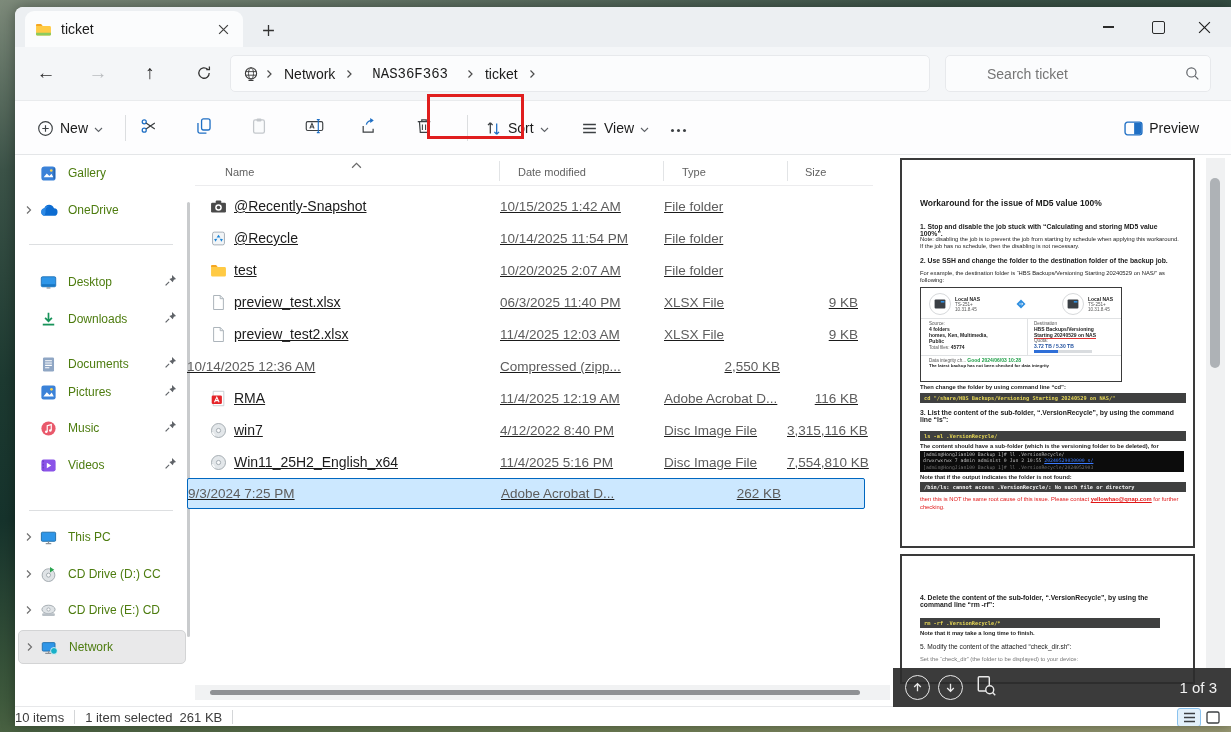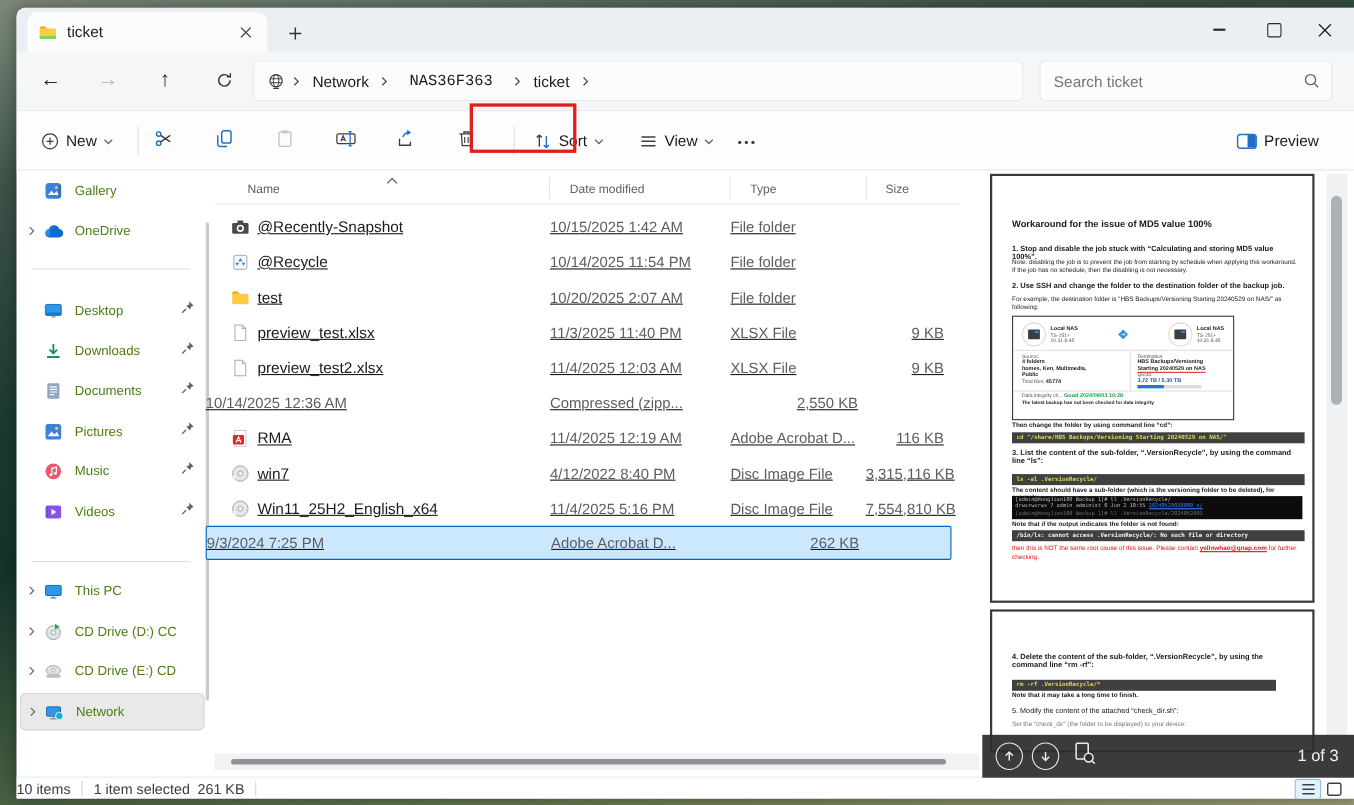--- a/index.html
+++ b/index.html
@@ -21,21 +21,21 @@
   .addrrow{position:absolute;left:0;top:40px;width:100%;height:53px;background:#f4f6f8;}
   .navbtn{position:absolute;top:9px;width:34px;height:34px;display:flex;align-items:center;justify-content:center;
     font-size:19px;color:#2b2b2b;border-radius:5px;}
   .navbtn.disabled{color:#b9bcbf;}
   .crumbbar{position:absolute;left:215px;top:8px;width:700px;height:37px;background:#fbfcfd;border:1px solid #e7e9ec;border-radius:5px;
     display:flex;align-items:center;box-sizing:border-box;padding-left:12px;}
   .crumb{font-size:14px;color:#1b1b1b;padding:0 6px;white-space:nowrap;}
   .chev{display:flex;align-items:center;padding:0 4px;}
   .searchbox{position:absolute;left:930px;top:8px;width:266px;height:37px;background:#fbfcfd;border:1px solid #e7e9ec;border-radius:5px;
     display:flex;align-items:center;box-sizing:border-box;padding:0 10px;}
-  .searchbox input{flex:1;border:none;outline:none;background:transparent;font-size:14px;color:#5a5f64;font-family:inherit;}
+  .searchbox input{flex:1;border:none;outline:none;background:transparent;font-size:14px;color:#5a5f64;font-family:inherit;margin-left:29px;}
   .redbox{position:absolute;left:412px;top:47px;width:91px;height:39px;border:3px solid #e01e1e;z-index:6;}
   
   .toolbar{position:absolute;left:0;top:93px;width:100%;height:55px;background:#fdfdfe;border-top:1px solid #e9ebed;border-bottom:1px solid #e4e6e8;box-sizing:border-box;}
   .tbtn{position:absolute;top:10px;height:34px;display:flex;align-items:center;border-radius:5px;}
   .tbtn .lbl{font-size:14px;color:#1b1b1b;margin:0 6px;}
   .tsep{position:absolute;top:14px;width:1px;height:26px;background:#dcdee0;}
   
   .sidebar-item{position:absolute;left:3px;width:168px;height:34px;display:flex;align-items:center;border-radius:5px;}
   .sidebar-item.selected{background:#e9e9ea;border:1px solid #d3d4d5;box-sizing:border-box;}
   .tree-chev{width:22px;display:flex;justify-content:center;flex-shrink:0;}
@@ -332,21 +332,21 @@
               <path d="M8 1.6v7.6M4.8 6.4L8 9.6l3.2-3.2" stroke="#18935a" stroke-width="1.6" fill="none"></path>
               <path d="M2.6 12.8h10.8" stroke="#18935a" stroke-width="1.7"></path>
             </svg>
           </span>
       <span class="slabel">Downloads</span>
       <span class="pin"><svg width="13" height="13" viewBox="0 0 12 12">
               <path d="M7.4.9l3.7 3.7-2 .7-1 2.4L5 4.6l2.4-1z" fill="#5f6368"></path>
               <path d="M4.7 7.3L1.5 10.5" stroke="#5f6368" stroke-width="1.1"></path>
             </svg></span>
     </div>
-    <div class="sidebar-item" style="top:331px;">
+    <div class="sidebar-item" style="top:340px;">
       <span class="tree-chev"></span>
       <span class="sicon">
             <svg width="17" height="17" viewBox="0 0 16 16">
               <rect x="2.8" y="1.4" width="10.4" height="13.2" rx="1.2" fill="#8fa6c4"></rect>
               <path d="M4.8 4.4h6.4M4.8 6.6h6.4M4.8 8.8h6.4M4.8 11h4" stroke="#fff" stroke-width="1"></path>
             </svg>
           </span>
       <span class="slabel">Documents</span>
       <span class="pin"><svg width="13" height="13" viewBox="0 0 12 12">
               <path d="M7.4.9l3.7 3.7-2 .7-1 2.4L5 4.6l2.4-1z" fill="#5f6368"></path>
@@ -520,21 +520,21 @@
       <div class="c-size"></div>
     </div>
     <div class="frow flist-grid" style="top:279px;">
       <div class="c-name">
             <span class="ficon"><svg width="17" height="17" viewBox="0 0 16 16">
                 <path d="M3.4 1.4h6.2l3 3v10.2H3.4z" fill="#fff" stroke="#a8b0b8" stroke-width="0.9"></path>
                 <path d="M9.6 1.4v3h3" fill="none" stroke="#a8b0b8" stroke-width="0.9"></path>
               </svg></span>
             <span>preview_test.xlsx</span>
           </div>
-      <div class="c-date">11/3/2025 11:40 PM</div>
+      <div class="c-date">06/3/2025 11:40 PM</div>
       <div class="c-type">XLSX File</div>
       <div class="c-size">9 KB</div>
     </div>
     <div class="frow flist-grid" style="top:311px;">
       <div class="c-name">
             <span class="ficon"><svg width="17" height="17" viewBox="0 0 16 16">
                 <path d="M3.4 1.4h6.2l3 3v10.2H3.4z" fill="#fff" stroke="#a8b0b8" stroke-width="0.9"></path>
                 <path d="M9.6 1.4v3h3" fill="none" stroke="#a8b0b8" stroke-width="0.9"></path>
               </svg></span>
             <span>preview_test2.xlsx</span>

